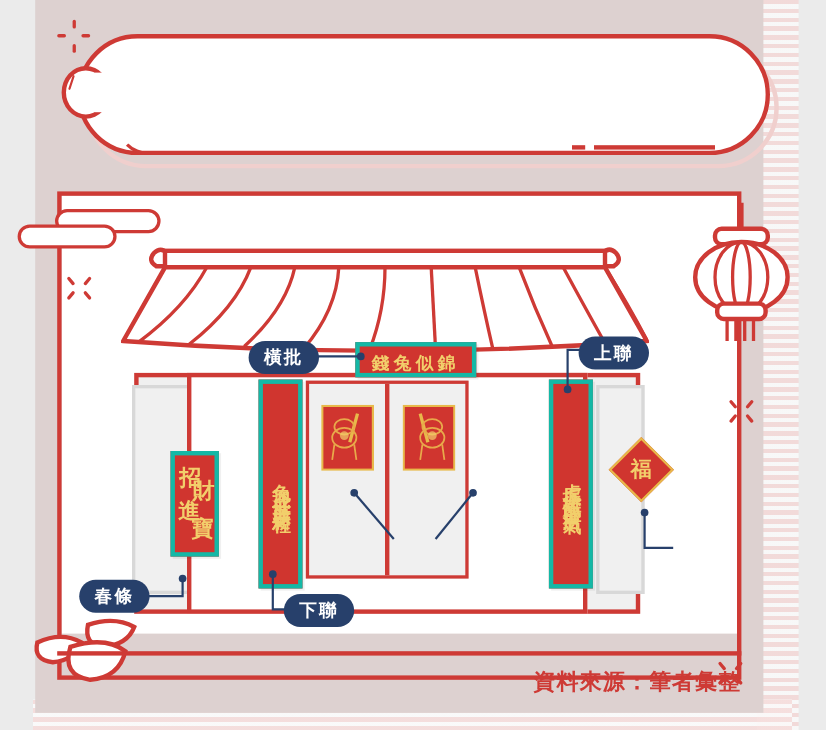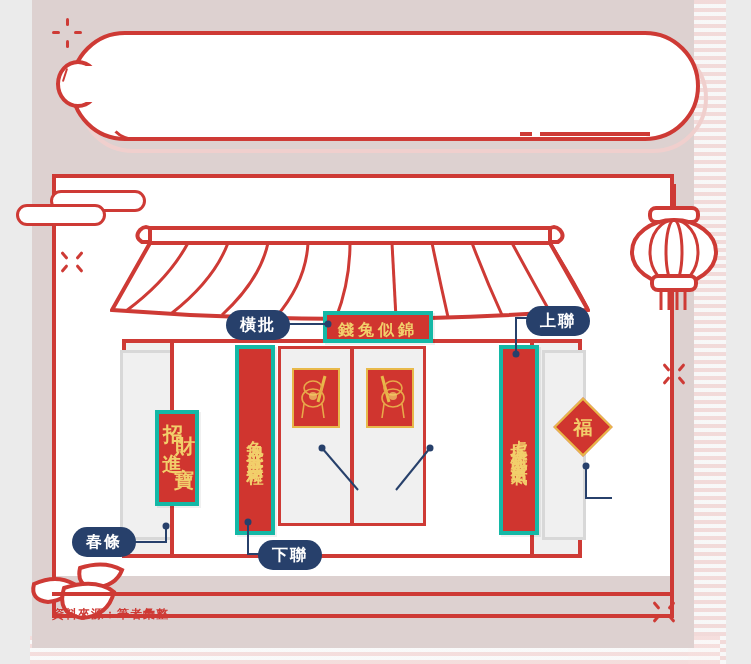--- a/index.html
+++ b/index.html
@@ -193,22 +193,22 @@
   .lantern{position:absolute;left:628px;top:184px;width:92px;height:134px;}
 
   
   .ingots{position:absolute;left:24px;top:558px;width:120px;height:74px;}
 
   
   .footer-rule{
     position:absolute;left:52px;top:592px;width:622px;height:4px;background:#ce3a35;
   }
   .footer-text{
-    position:absolute;left:52px;top:606px;width:622px;text-align:left;
-    color:#ce3a35;font-size:12px;font-weight:bold;letter-spacing:1px;
+    position:absolute;left:52px;top:606px;width:622px;text-align:right;
+    color:#ce3a35;font-size:20px;font-weight:bold;letter-spacing:1px;
     font-family:"DejaVu Sans","Liberation Sans",sans-serif;
   }
 </style>
 </head>
 <body>
 
 <div class="stage">
 
   <div class="bg-shadow-stripes"></div>
   <div class="bg-shadow-bottom"></div>

